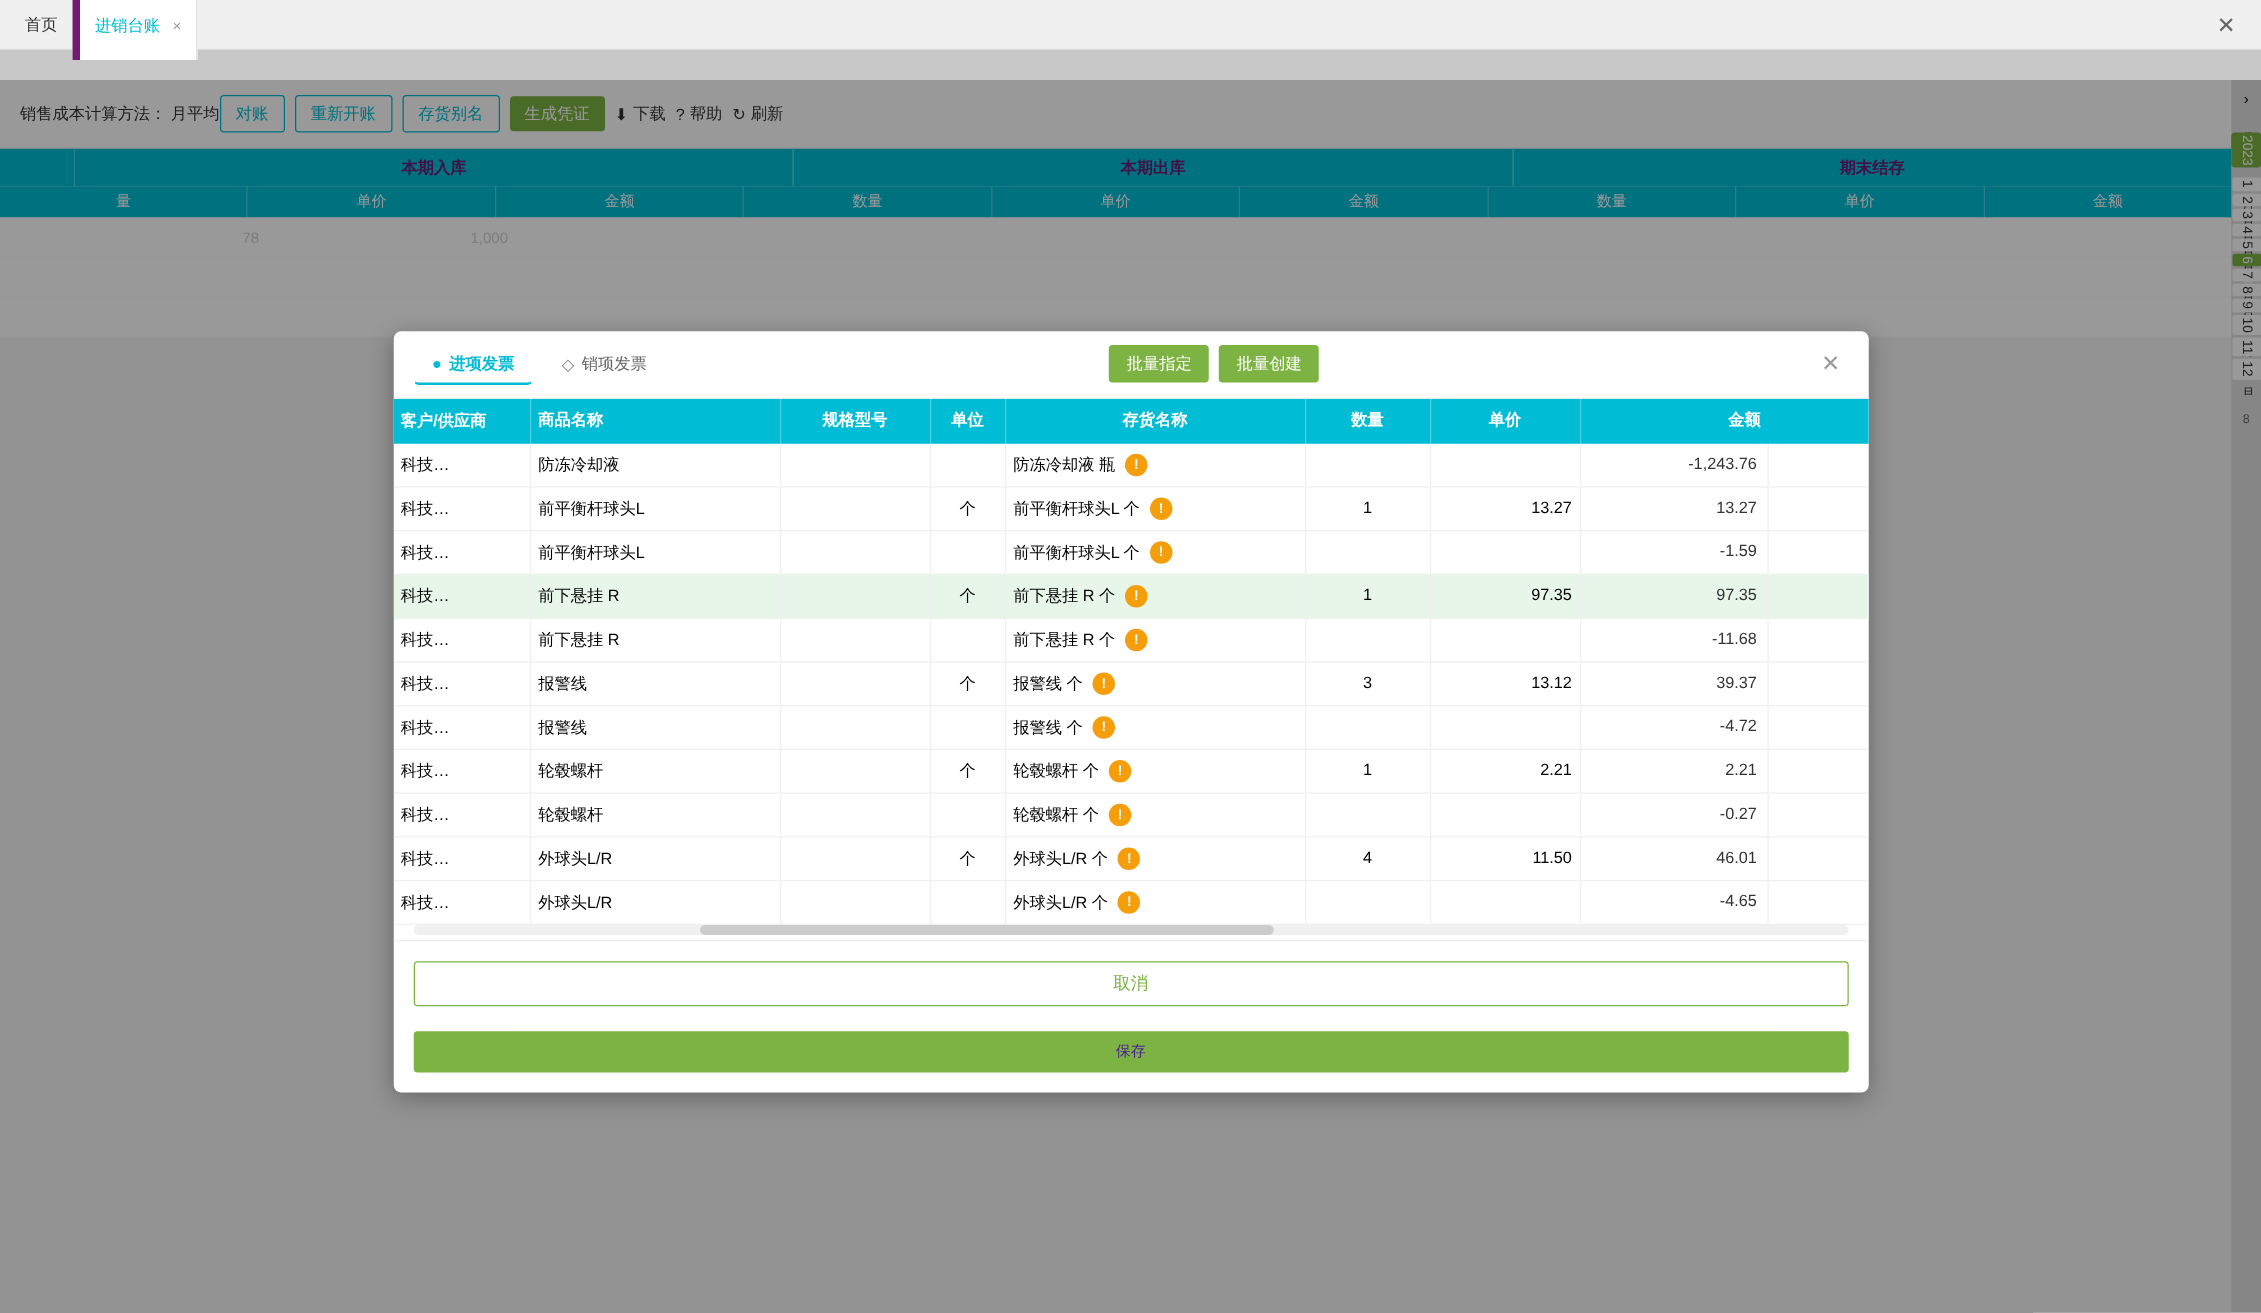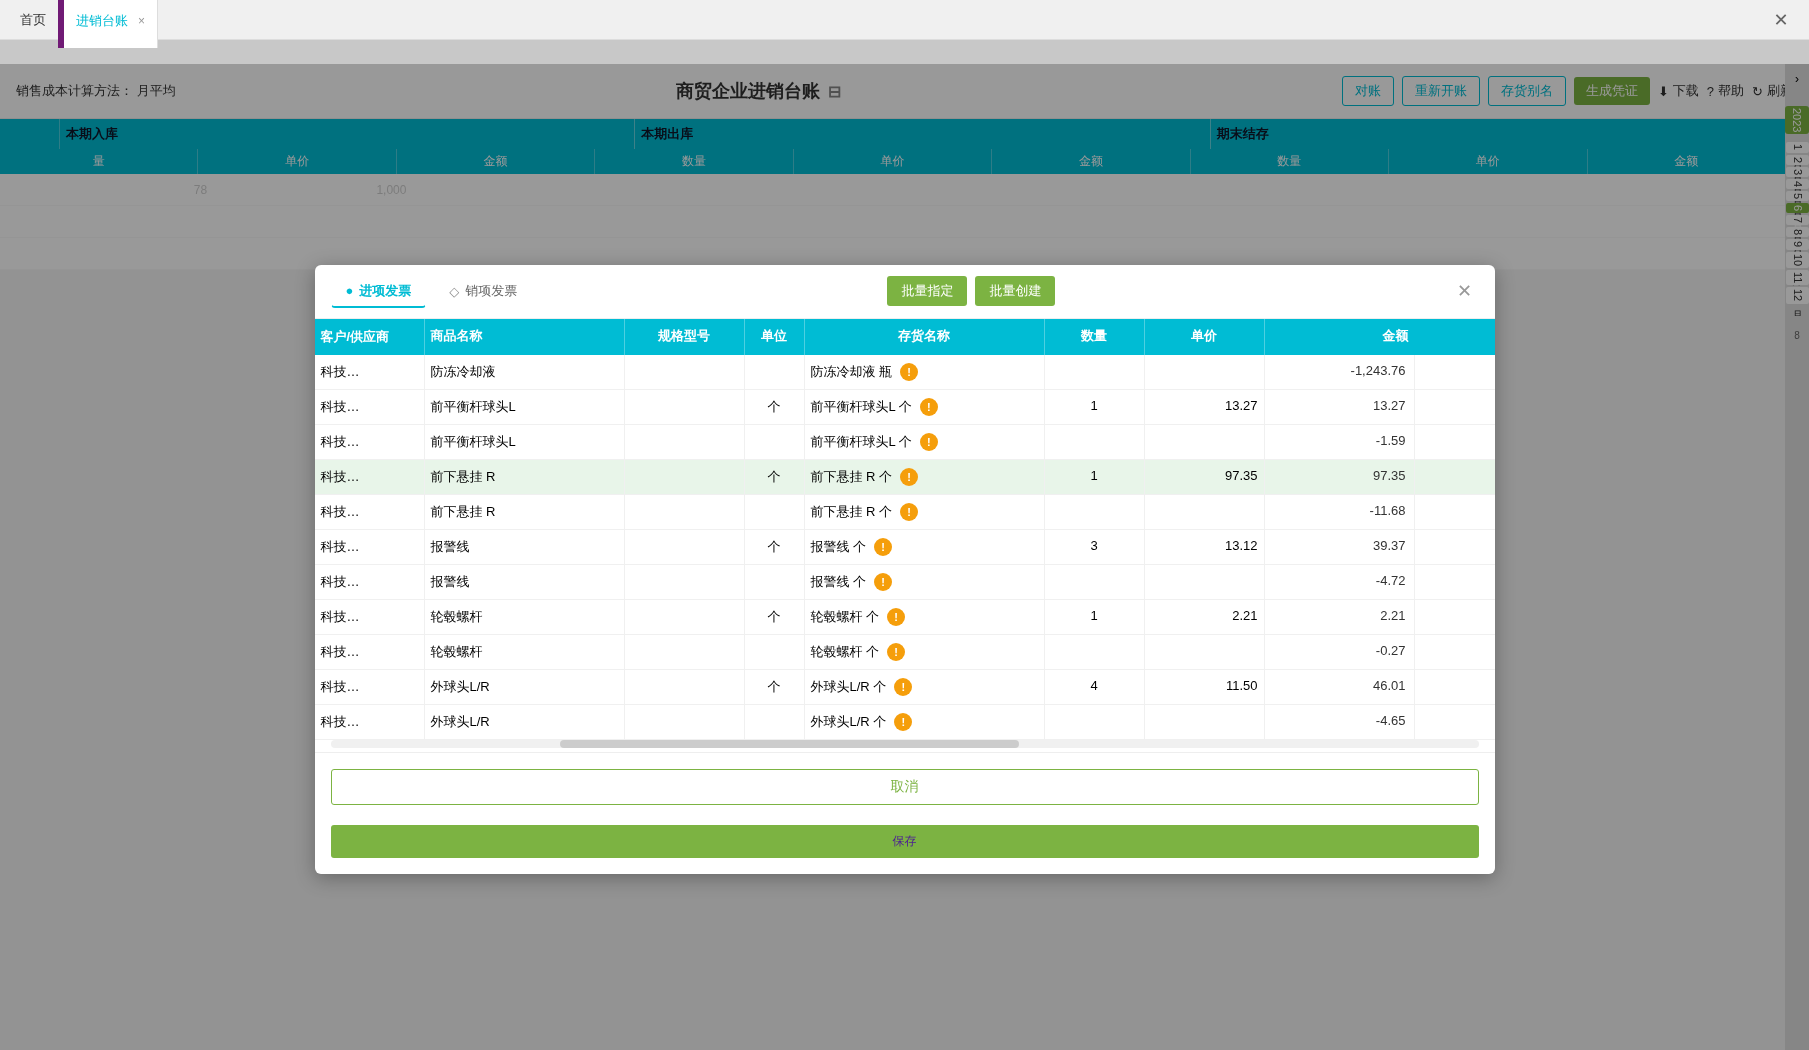--- a/index.html
+++ b/index.html
@@ -355,21 +355,22 @@
       width: 40%;
       height: 100%;
       background: #ccc;
       border-radius: 4px;
     }
     .bg-table-header-section {
       display: flex;
     }
     .section-header {
       background: #00bcd4;
-      color: #0f172a;
+      color: #701a75;
+      text-align: center;
       padding: 6px;
       font-size: 13px;
       font-weight: bold;
     }
     .section-in { flex: 1; border-right: 1px solid rgba(255,255,255,0.4); }
     .section-out { flex: 1; border-right: 1px solid rgba(255,255,255,0.4); }
     .section-end { flex: 1; }
 
     .bg-sub-headers {
       display: flex;
@@ -410,24 +411,20 @@
 </div>
 
 <div class="main-area">
 
   <div class="bg-page">
 
     <div class="page-header">
       <div class="cost-method">
         <span>销售成本计算方法：</span>
         <span>月平均</span>
-      </div>
-      <div class="page-title">
-        <span>商贸企业进销台账</span>
-        <span style="font-size:16px; color:#888;">⊟</span>
       </div>
       <div class="toolbar-btns">
         <button class="btn-outline">对账</button>
         <button class="btn-outline">重新开账</button>
         <button class="btn-outline">存货别名</button>
         <button class="btn-green">生成凭证</button>
         <button class="btn-text">
           <span>⬇</span>
           <span>下载</span>
         </button>

